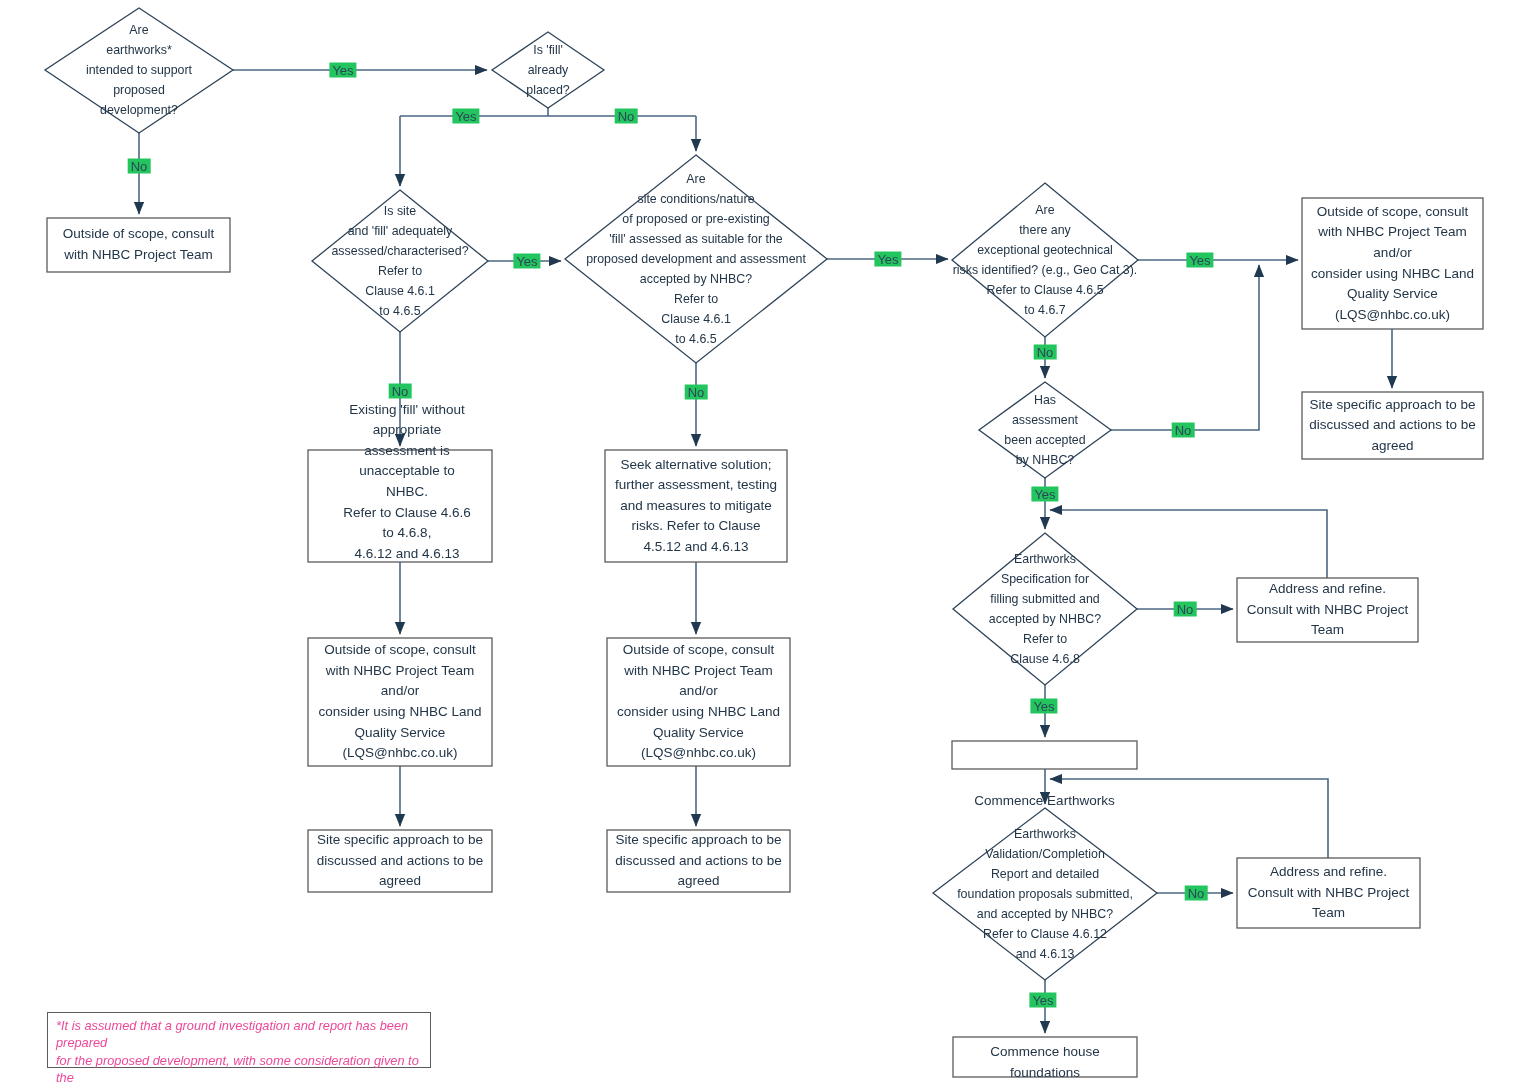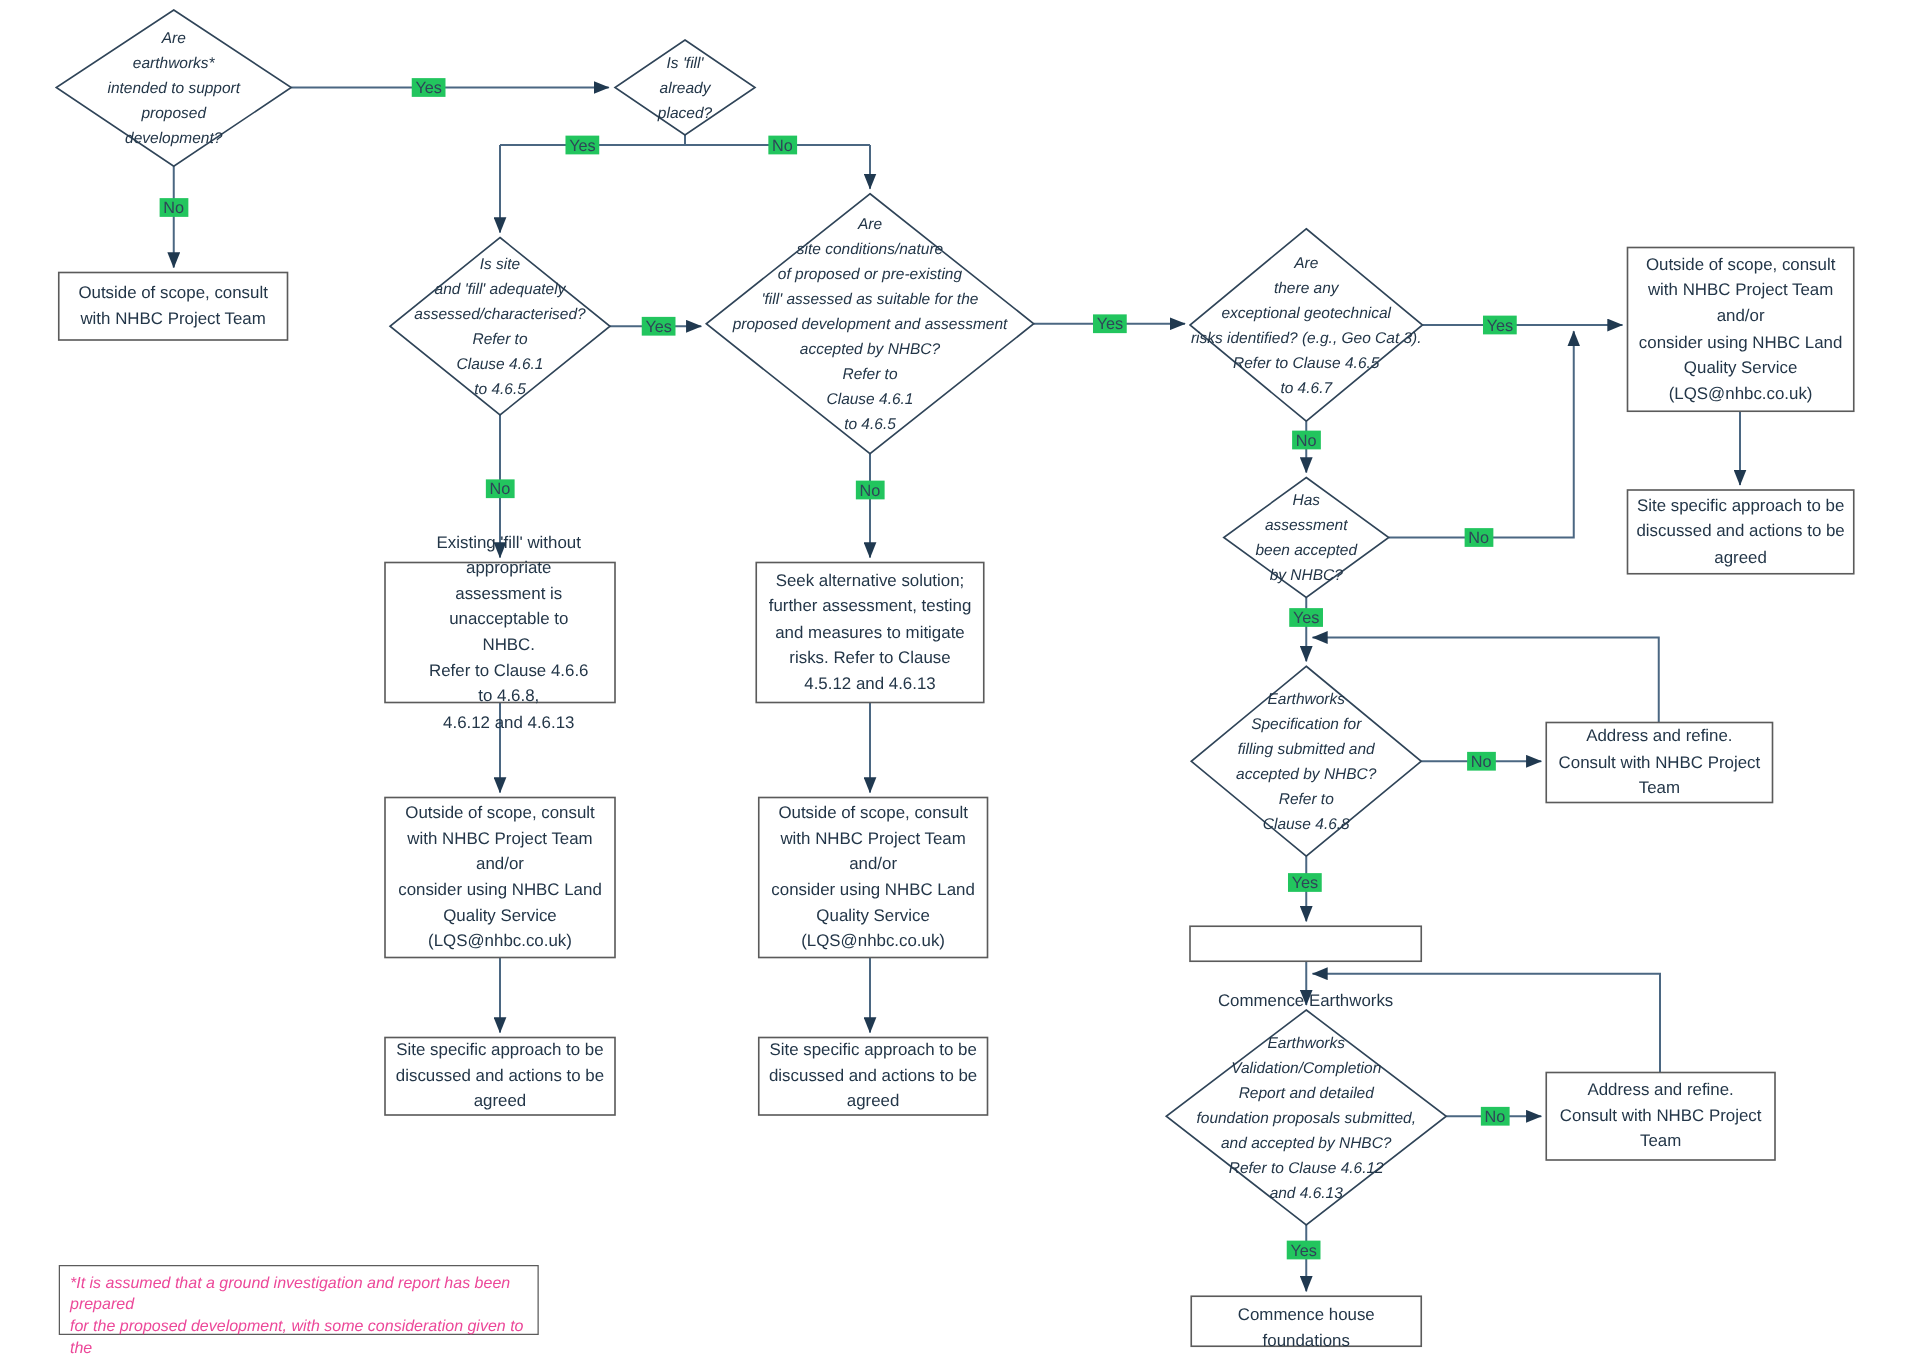--- a/index.html
+++ b/index.html
@@ -1,21 +1,21 @@
 <!DOCTYPE html>
 <html><head>
 <meta charset="utf-8">
 <style>
   html,body{margin:0;padding:0;background:#ffffff;}
   .canvas{position:relative;width:1536px;height:1086px;background:#ffffff;
           font-family:"Liberation Sans",sans-serif;color:#233648;overflow:hidden;}
   .canvas svg{position:absolute;left:0;top:0;}
   .node{position:absolute;display:flex;align-items:center;justify-content:center;
         text-align:center;white-space:pre-line;box-sizing:border-box;}
-  .dia{font-size:12.4px;line-height:20px;font-style:italic;}
+  .dia{font-size:12.4px;line-height:20px;}
   .box{font-size:13.5px;line-height:20.6px;}
   .elabel{position:absolute;transform:translate(-50%,-50%);background:#22c55e;
           padding:0 3px;font-size:13px;color:#2e4558;}
   .footnote{position:absolute;left:47px;top:1012px;width:384px;height:56px;
             border:1.4px solid #5b5b5b;font-style:italic;font-size:12.8px;
             line-height:17.4px;padding:4px 8px;box-sizing:border-box;
             color:#ec4899;white-space:pre-line;text-align:left;}
 </style>
 </head>
 <body>
@@ -122,21 +122,21 @@
 consider using NHBC Land
 Quality Service
 (LQS@nhbc.co.uk)</div>
   <div class="node box" style="left:1302px;top:392px;width:181px;height:67px;">Site specific approach to be
 discussed and actions to be
 agreed</div>
   <div class="node dia" style="left:978px;top:386px;width:134px;height:88px;">Has
 assessment
 been accepted
 by NHBC?</div>
-  <div class="node box" style="left:308px;top:450px;width:166px;height:112px;padding-left:32px;">Existing 'fill' without
+  <div class="node box" style="left:308px;top:426px;width:166px;height:112px;padding-left:32px;">Existing 'fill' without
 appropriate assessment is
 unacceptable to NHBC.
 Refer to Clause 4.6.6 to 4.6.8,
 4.6.12 and 4.6.13</div>
   <div class="node box" style="left:605px;top:450px;width:182px;height:112px;">Seek alternative solution;
 further assessment, testing
 and measures to mitigate
 risks. Refer to Clause
 4.5.12 and 4.6.13</div>
   <div class="node box" style="left:308px;top:638px;width:184px;height:128px;">Outside of scope, consult

